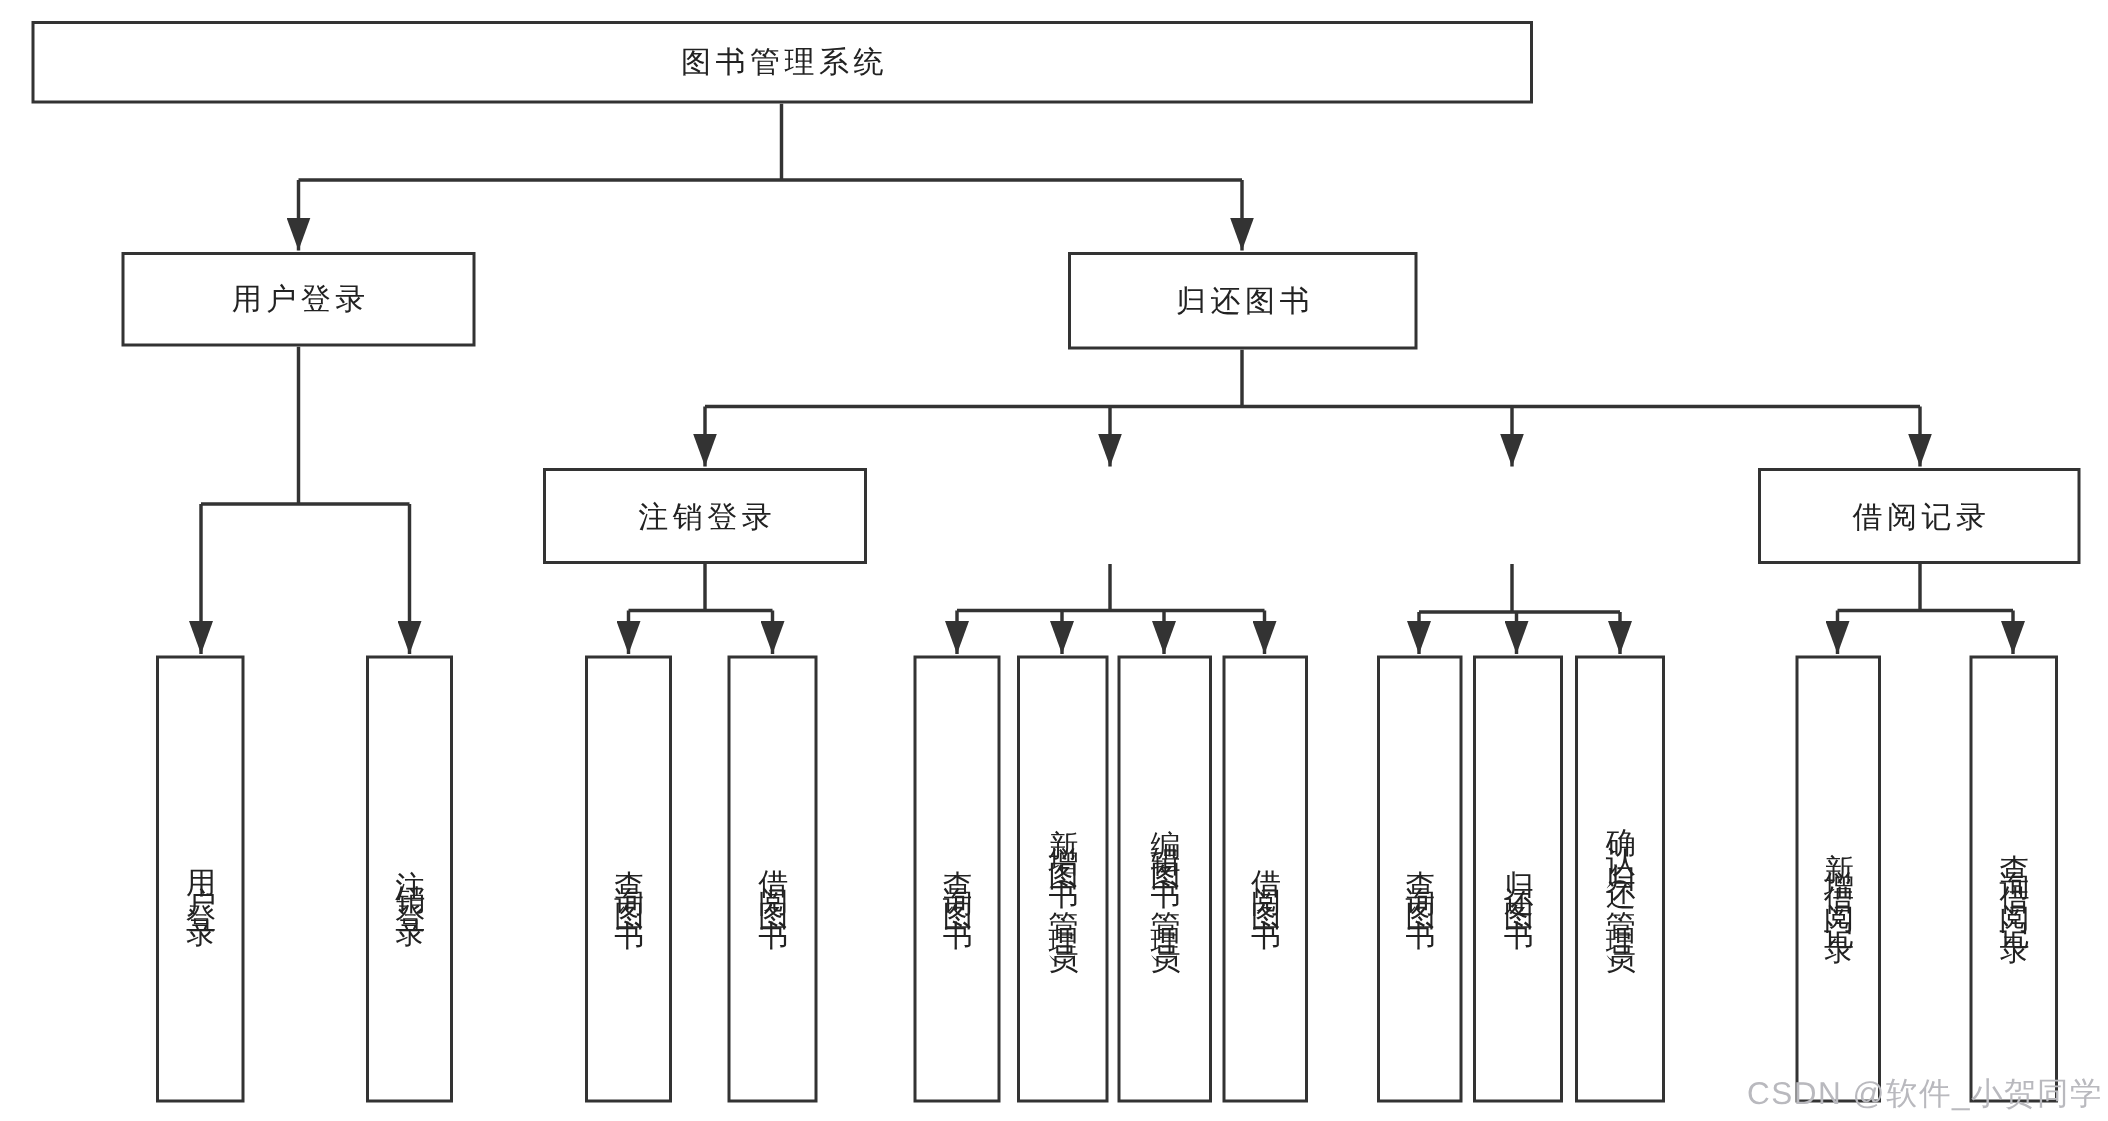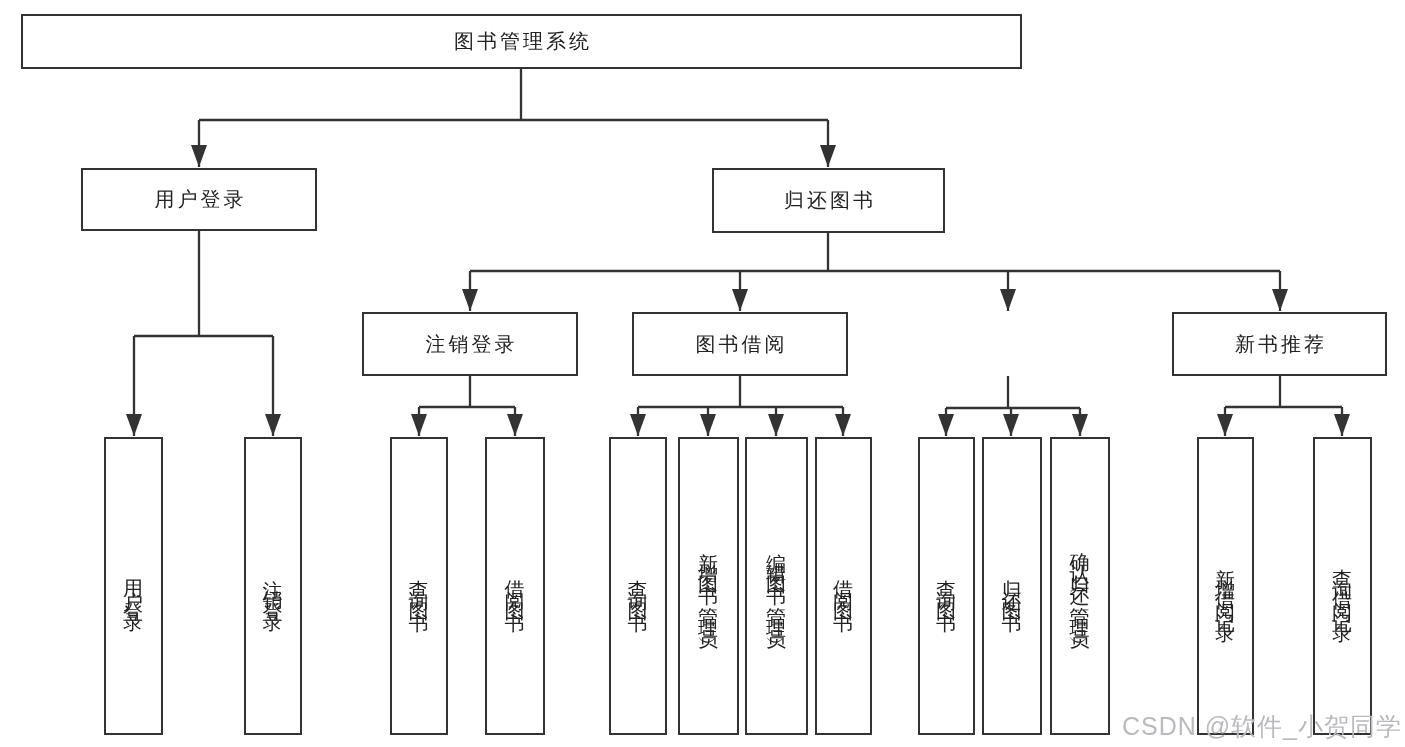--- a/index.html
+++ b/index.html
@@ -31,21 +31,21 @@
     font-size:20px;font-weight:500;color:var(--text);
     letter-spacing:3px;white-space:nowrap;text-indent:3px;
   }
   .vlbl{
     writing-mode:vertical-rl;text-orientation:mixed;
     font-size:20px;font-weight:500;color:var(--text);
     letter-spacing:11px;line-height:1;white-space:nowrap;
   }
   .watermark{
     position:absolute;right:3px;bottom:4px;
-    font-size:25px;letter-spacing:1px;
+    font-size:21px;letter-spacing:1px;
     color:var(--watermark);z-index:10;white-space:nowrap;
   }
 </style>
 </head>
 <body>
 
 <div class="canvas">
 
   <svg class="wires" viewBox="0 0 1405 747" xmlns="http://www.w3.org/2000/svg">
     <defs>
@@ -116,25 +116,22 @@
   <div class="box" style="left:81px;top:168px;width:236px;height:63px;">
     <span class="hlbl">用户登录</span>
   </div>
   <div class="box" style="left:712px;top:168px;width:233px;height:65px;">
     <span class="hlbl">归还图书</span>
   </div>
 
   <div class="box" style="left:362px;top:312px;width:216px;height:64px;">
     <span class="hlbl">注销登录</span>
   </div>
-  <div class="box" style="left:632px;top:312px;width:216px;height:64px;">
-    <span class="hlbl">图书借阅</span>
-  </div>
   <div class="box" style="left:1172px;top:312px;width:215px;height:64px;">
-    <span class="hlbl">新书推荐</span>
+    <span class="hlbl">借阅记录</span>
   </div>
 
   <div class="vbox" style="left:104px;top:437px;width:59px;height:298px;">
     <span class="vlbl">用户登录</span>
   </div>
   <div class="vbox" style="left:244px;top:437px;width:58px;height:298px;">
     <span class="vlbl">注销登录</span>
   </div>
 
   <div class="vbox" style="left:390px;top:437px;width:58px;height:298px;">

